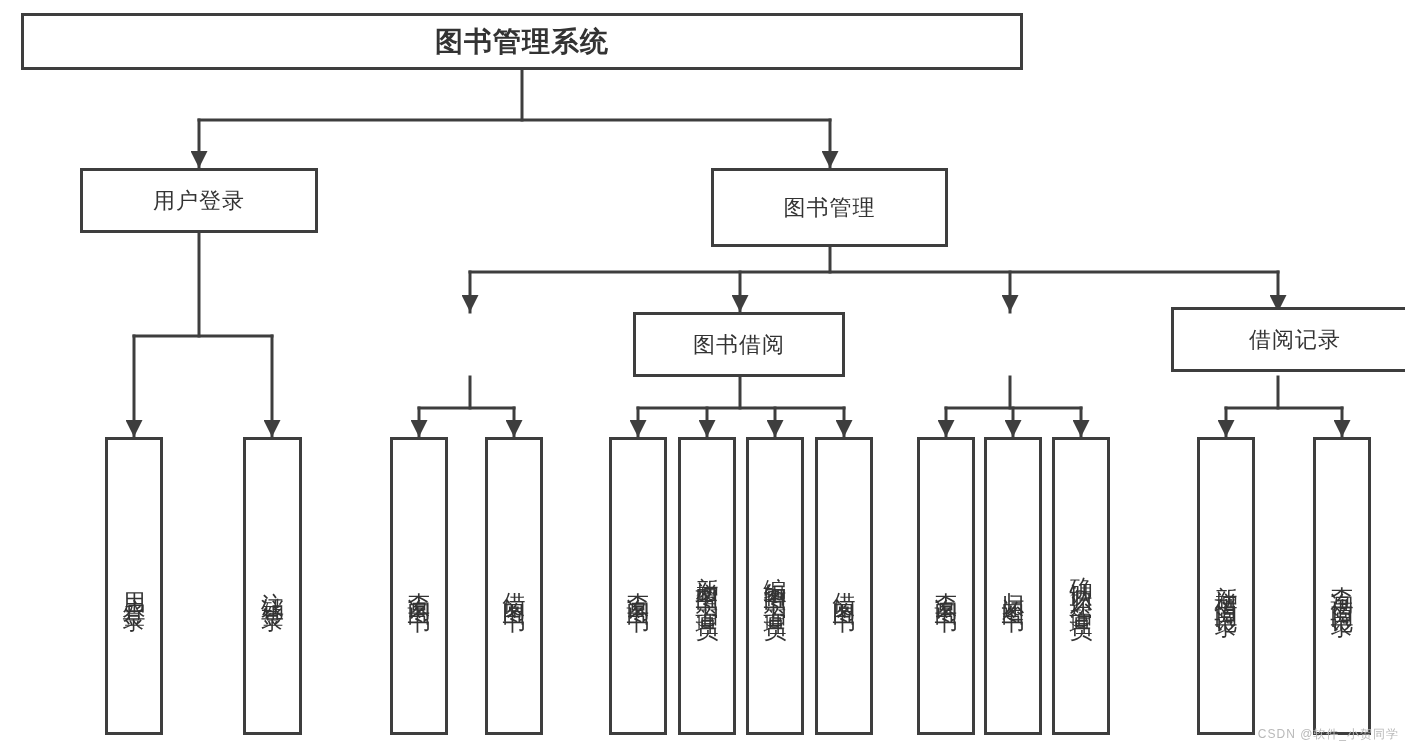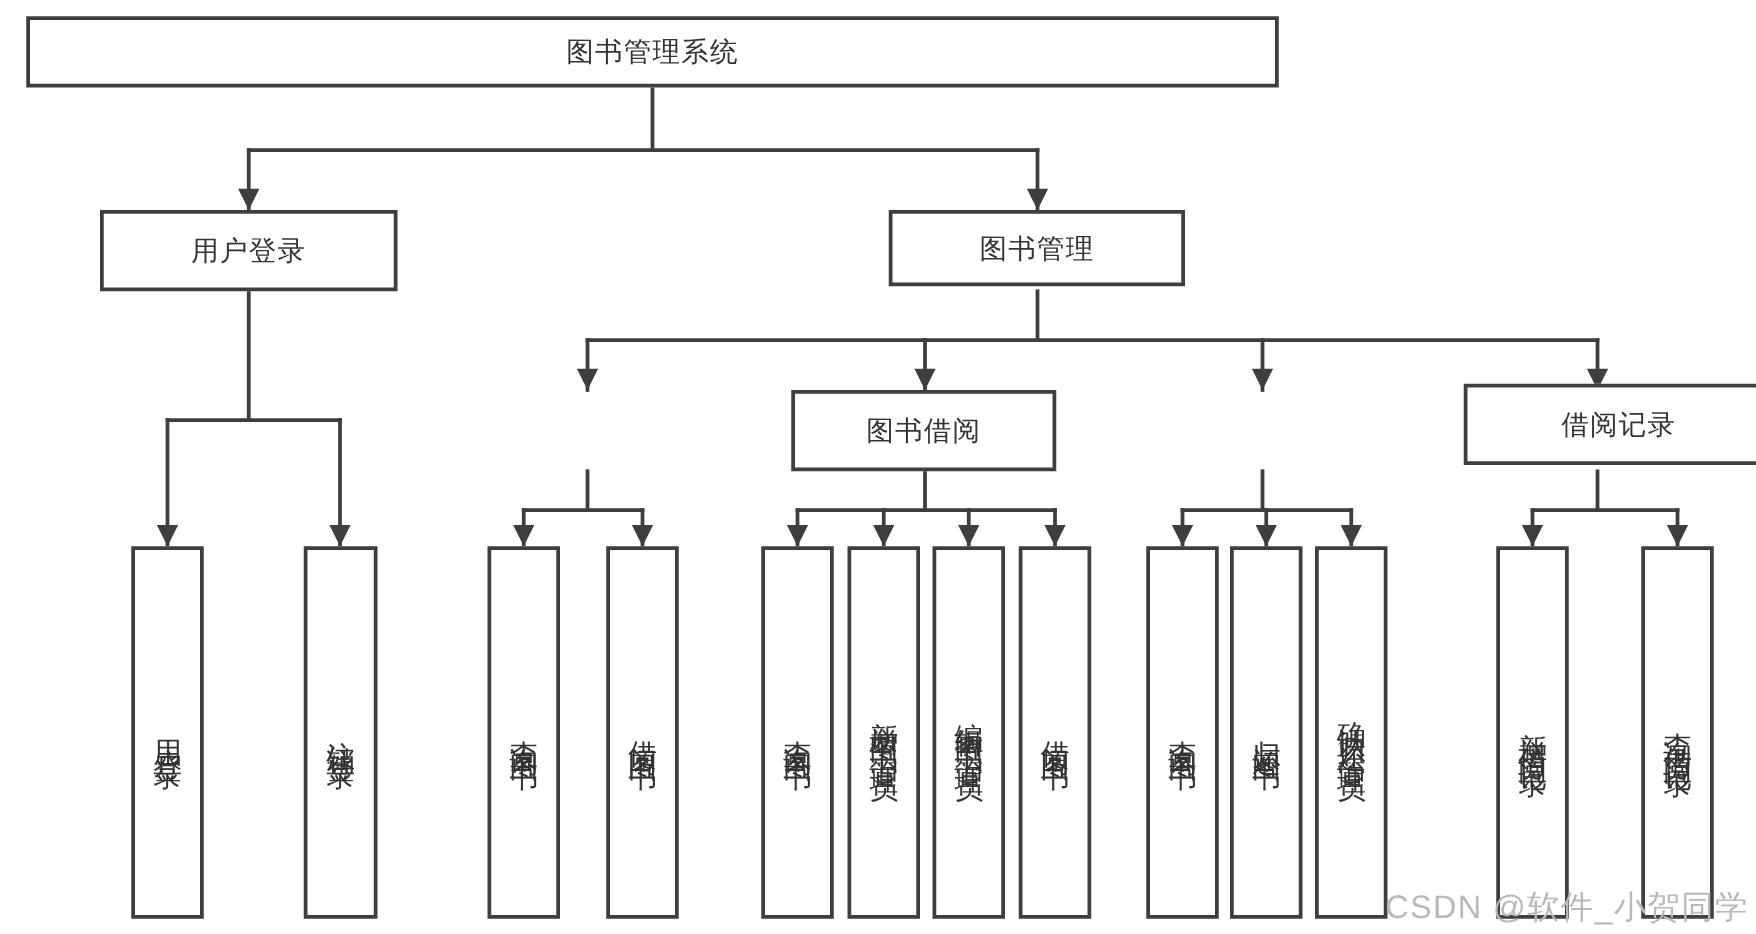--- a/index.html
+++ b/index.html
@@ -6,23 +6,23 @@
   body{width:1405px;height:747px;overflow:hidden;
        font-family:"Liberation Sans","DejaVu Sans",sans-serif;}
   .canvas{position:relative;width:1405px;height:747px;background:#ffffff;}
   svg.wires{position:absolute;left:0;top:0;z-index:1;}
   .box{position:absolute;box-sizing:border-box;border:3px solid #3e3e3e;
        background:#ffffff;display:flex;align-items:center;justify-content:center;
        color:#333333;z-index:2;}
   .hbox{font-size:22px;letter-spacing:1px;}
   .vbox span{writing-mode:vertical-rl;text-orientation:mixed;
        font-size:23px;letter-spacing:6px;line-height:1;}
-  .root{font-size:22px;}
+  .root{font-size:28px;font-weight:bold;}
   .watermark{position:absolute;right:6px;bottom:4px;z-index:5;
-       font-size:26px;color:#b9b9b9;letter-spacing:1px;white-space:nowrap;}
+       font-size:12px;color:#b9b9b9;letter-spacing:1px;white-space:nowrap;}
 </style>
 </head>
 <body>
 
 <div class="canvas">
 
   <svg class="wires" width="1405" height="747">
     <defs>
       <marker id="arw" viewBox="0 0 10 10" refX="10" refY="5" markerWidth="22" markerHeight="17" orient="auto" markerUnits="userSpaceOnUse">
         <path d="M0,0 L10,5 L0,10 Z" fill="#3e3e3e"></path>
@@ -72,21 +72,21 @@
     </g>
   </svg>
 
   <div class="box hbox root" style="left:21px;top:13px;width:1002px;height:57px">
     <span>图书管理系统</span>
   </div>
 
   <div class="box hbox" style="left:80px;top:168px;width:238px;height:65px">
     <span>用户登录</span>
   </div>
-  <div class="box hbox" style="left:711px;top:168px;width:237px;height:61px">
+  <div class="box hbox" style="left:711px;top:168px;width:237px;height:79px">
     <span>图书管理</span>
   </div>
 
   <div class="box hbox" style="left:633px;top:312px;width:212px;height:65px">
     <span>图书借阅</span>
   </div>
   <div class="box hbox" style="left:1171px;top:307px;width:248px;height:65px">
     <span>借阅记录</span>
   </div>
 

